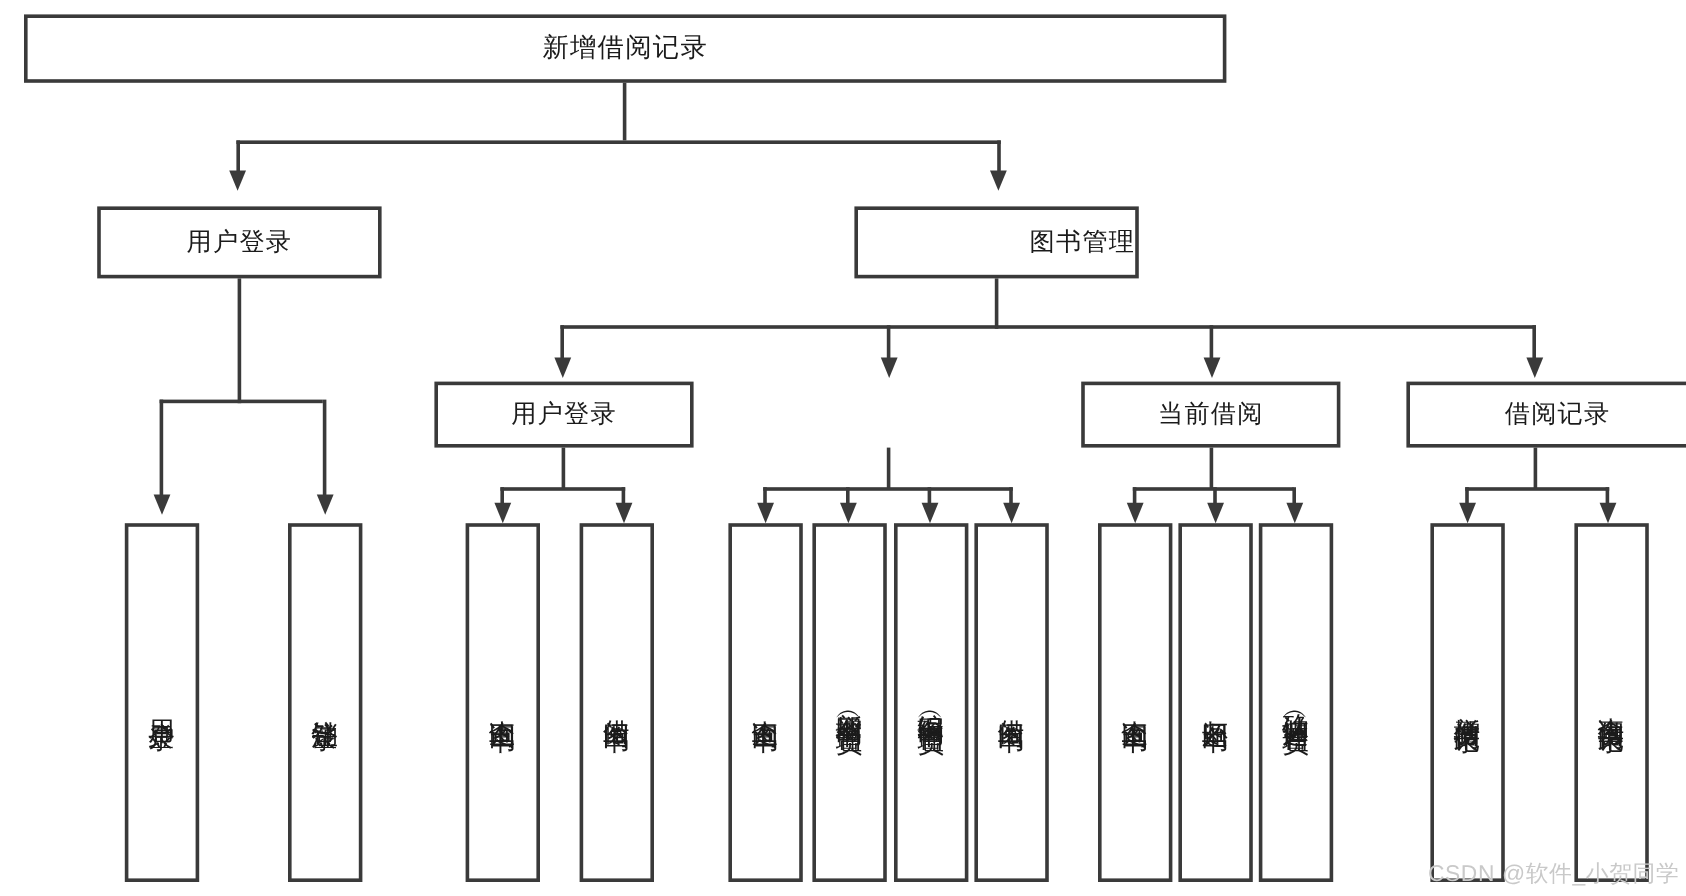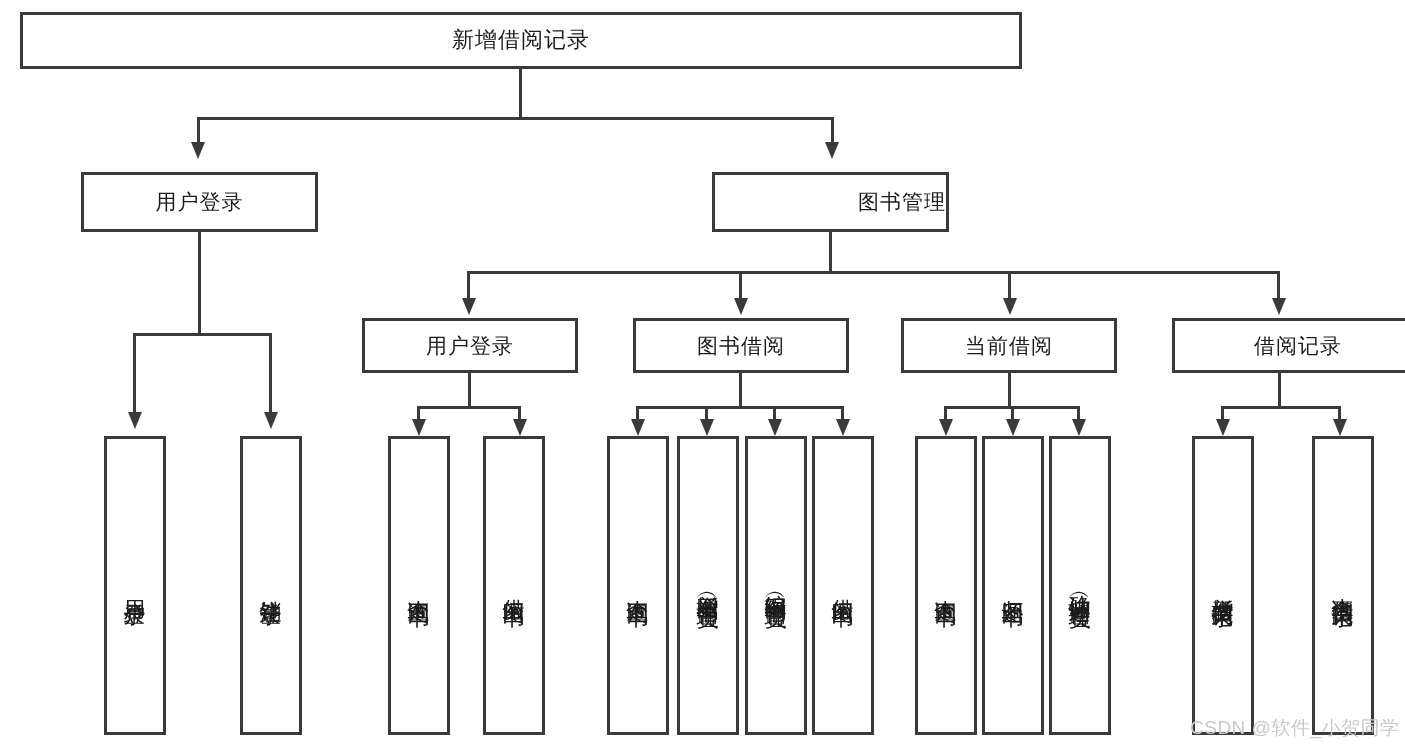--- a/index.html
+++ b/index.html
@@ -121,23 +121,20 @@
   <div class="arrow" style="left:462px; top:298px;"></div>
   <div class="line-v" style="left:739px; top:271px; width:3px; height:31px;"></div>
   <div class="arrow" style="left:734px; top:298px;"></div>
   <div class="line-v" style="left:1008px; top:271px; width:3px; height:31px;"></div>
   <div class="arrow" style="left:1003px; top:298px;"></div>
   <div class="line-v" style="left:1277px; top:271px; width:3px; height:31px;"></div>
   <div class="arrow" style="left:1272px; top:298px;"></div>
 
   <div class="node h" style="left:362px; top:318px; width:216px; height:55px;">
     <span>用户登录</span>
-  </div>
-  <div class="node h" style="left:633px; top:318px; width:216px; height:55px;">
-    <span>图书借阅</span>
   </div>
   <div class="node h" style="left:901px; top:318px; width:216px; height:55px;">
     <span>当前借阅</span>
   </div>
   <div class="node h" style="left:1172px; top:318px; width:252px; height:55px;">
     <span>借阅记录</span>
   </div>
 
   <div class="line-v" style="left:468px; top:373px; width:3px; height:35px;"></div>
   <div class="line-h" style="left:417px; top:406px; width:104px; height:3px;"></div>

